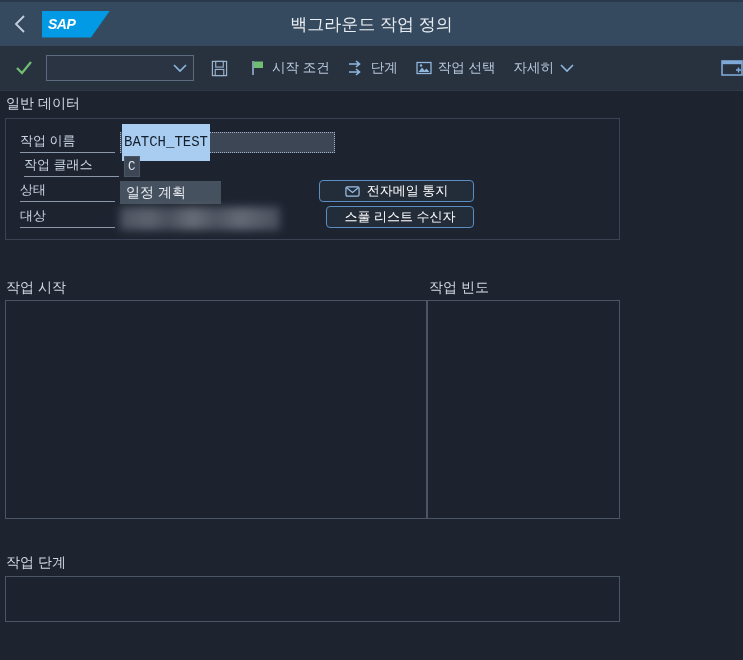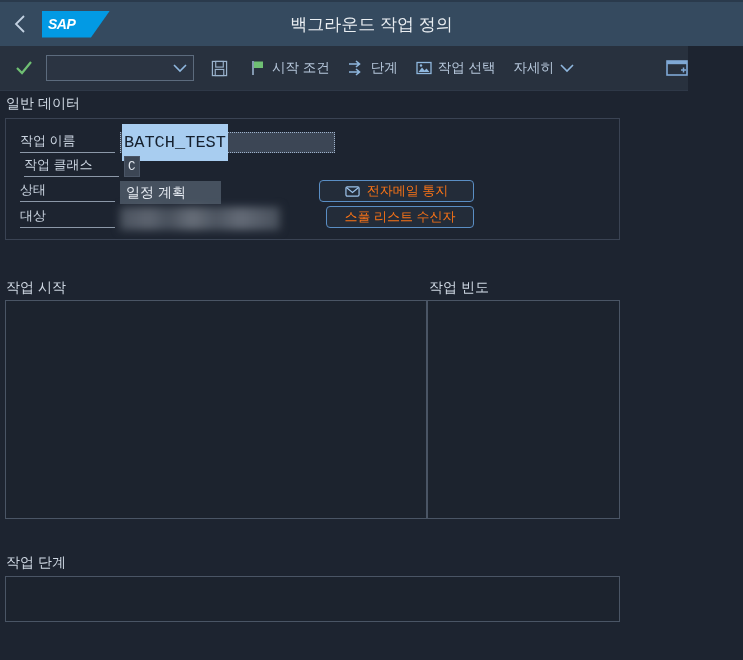--- a/index.html
+++ b/index.html
@@ -61,21 +61,21 @@
     line-height: 46px;
     text-align: center;
     color: #eaeef2;
     font-size: 17px;
     pointer-events: none;
   }
 
   
   .toolbar {
     position: absolute; left: 0; top: 46px;
-    width: 688px; height: 45px;
+    width: 743px; height: 45px;
     background: #28313e;
     border-bottom: 1px solid #2e3847;
     display: flex; align-items: center;
     padding-left: 14px;
   }
   .tb-item {
     display: flex; align-items: center;
     height: 30px;
     color: #aebdd1;
     font-size: 13px;
@@ -156,21 +156,21 @@
     margin-left: 5px;
     height: 21px;
     background: #3c4655;
     border: 1px dotted #9fb3cc;
     display: flex; align-items: center;
     padding: 0 1px;
   }
   .sel-text {
     background: #a8cdf0;
     color: #15202e;
-    font-size: 17px;
+    font-size: 14px;
     font-family: "Liberation Mono", "DejaVu Sans Mono", monospace;
     padding: 11px 2px;
     line-height: 15px;
   }
   .field-val-plain {
     margin-left: 5px;
     height: 21px;
     background: #3c4655;
     color: #e2e8f0;
     font-size: 12.5px;
@@ -198,21 +198,21 @@
   }
 
   
   .side-btn {
     position: absolute;
     display: flex; align-items: center; justify-content: center;
     gap: 7px;
     height: 22px;
     border: 1px solid #5a8ec4;
     border-radius: 4px;
-    color: #f97316;
+    color: #ffffff;
     font-size: 13px;
     background: #232c39;
     cursor: pointer;
   }
 
   
   .panel-label {
     position: absolute;
     color: #cfd8e3;
     font-size: 14px;

